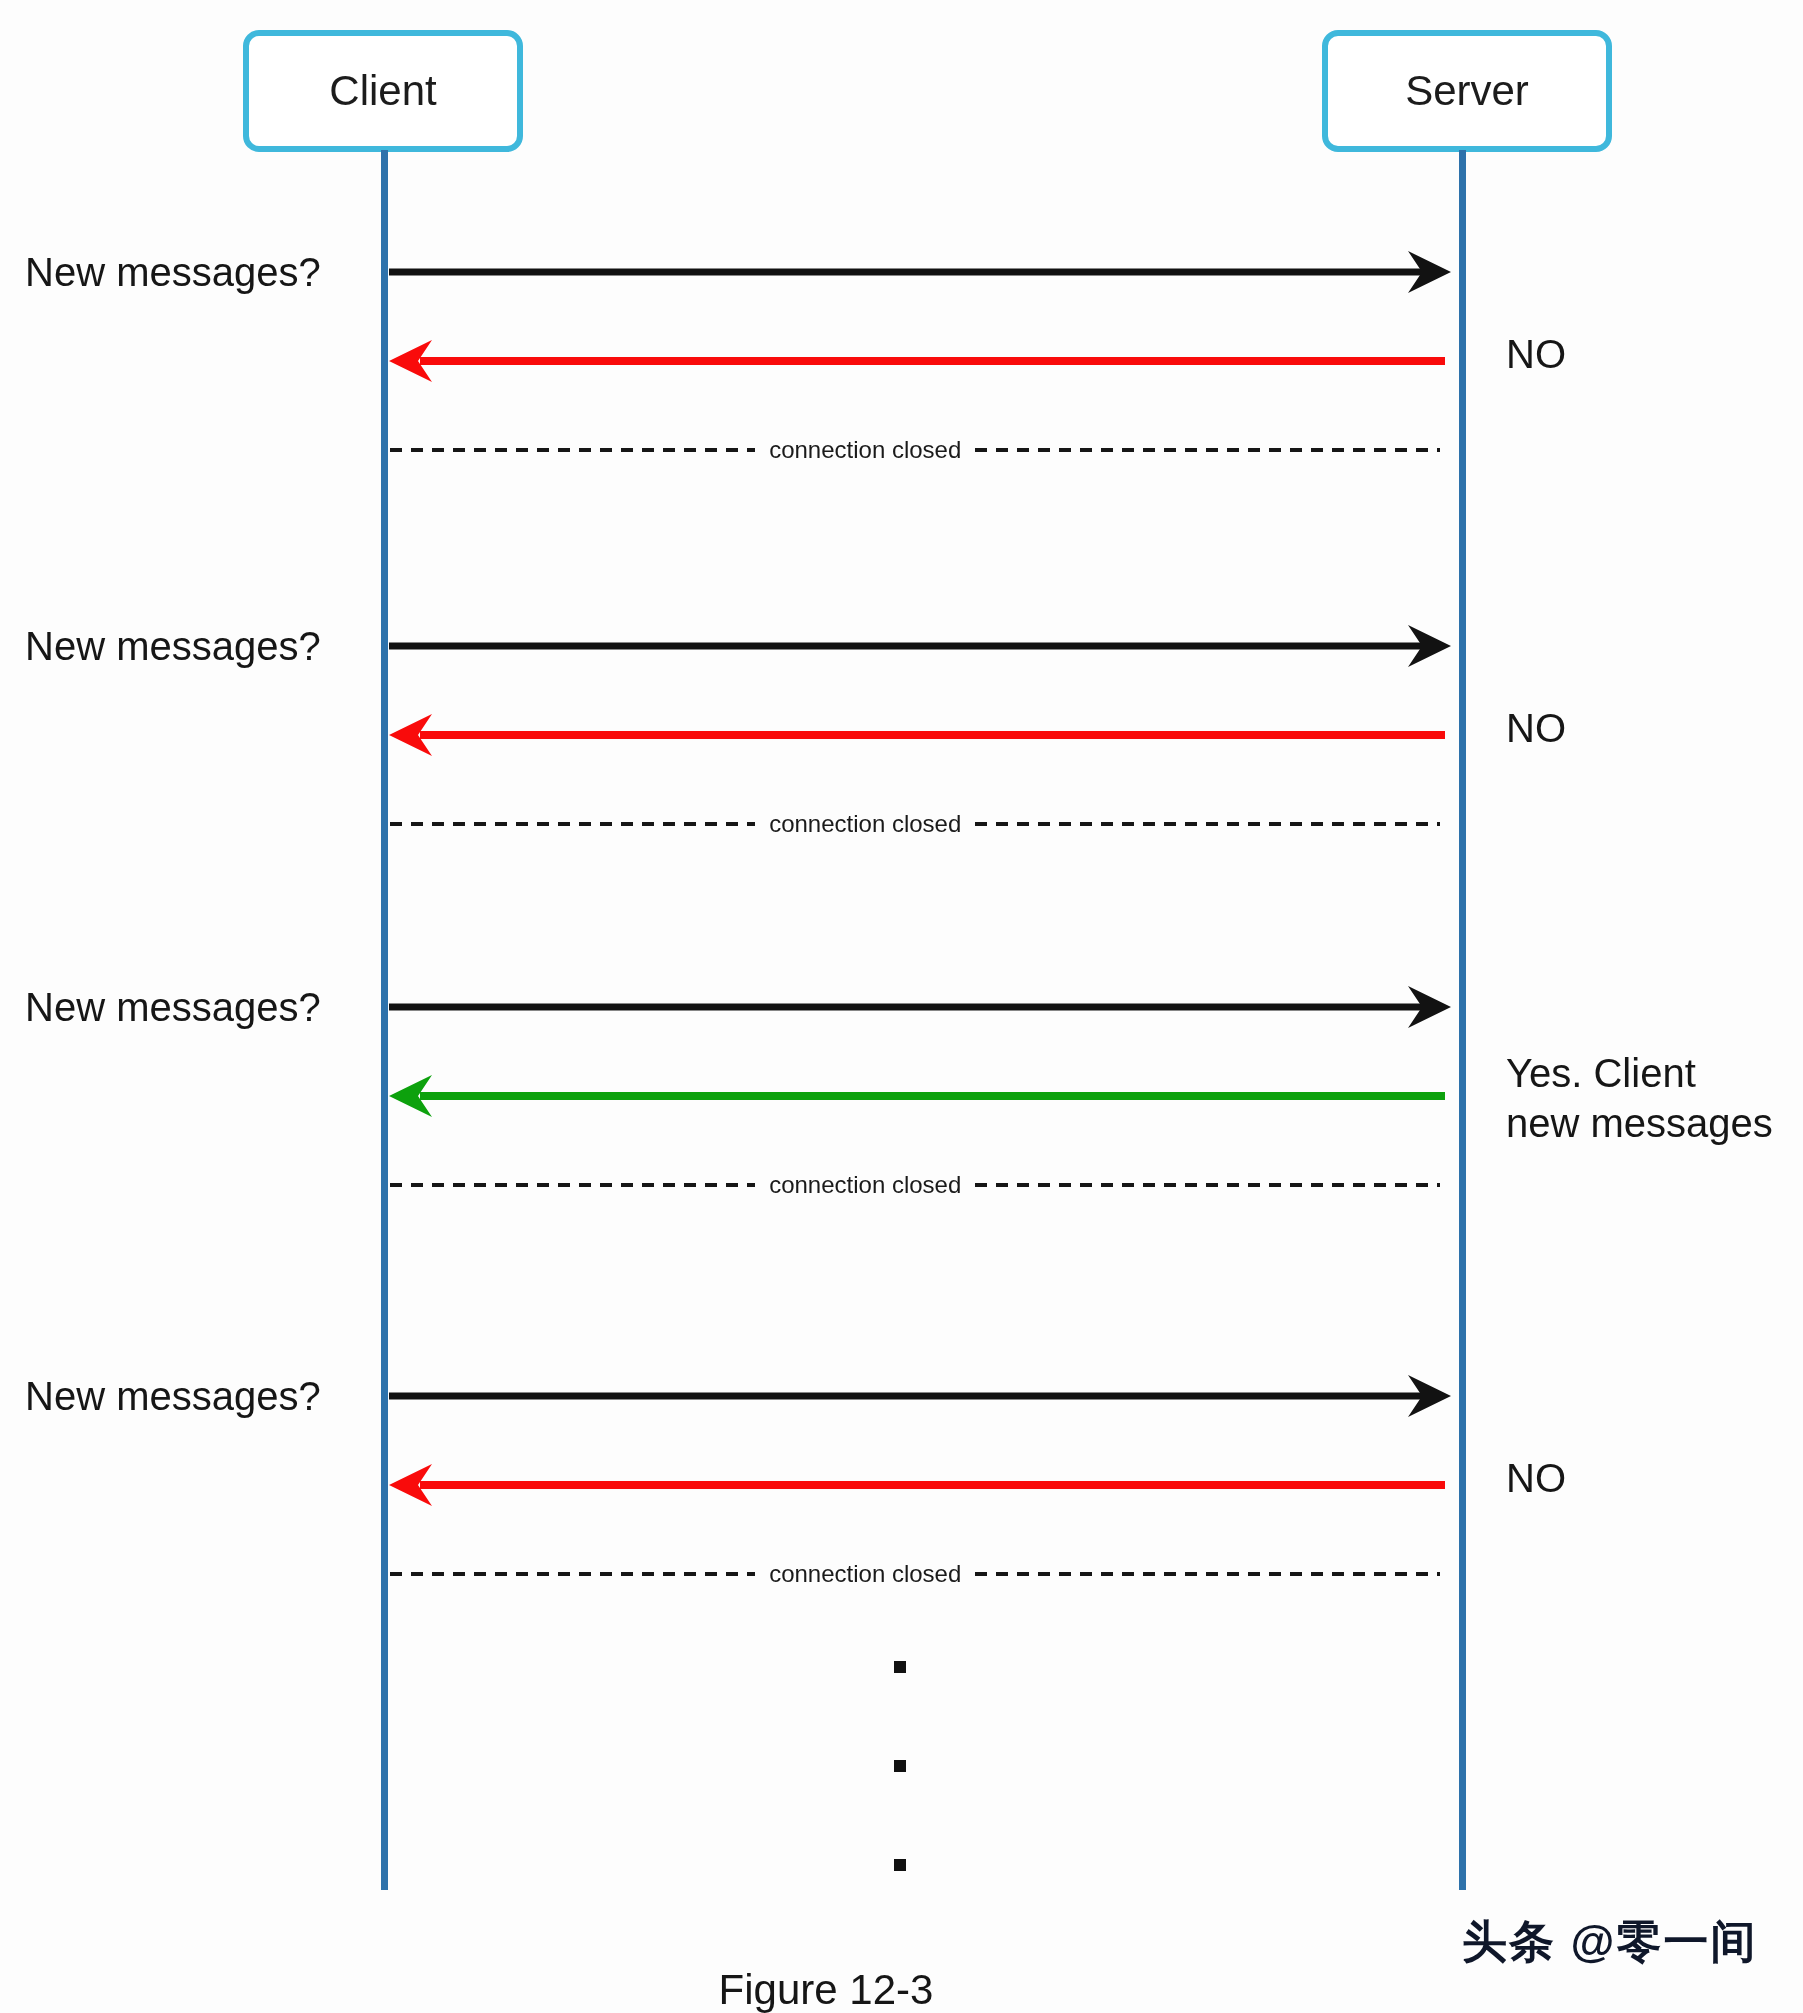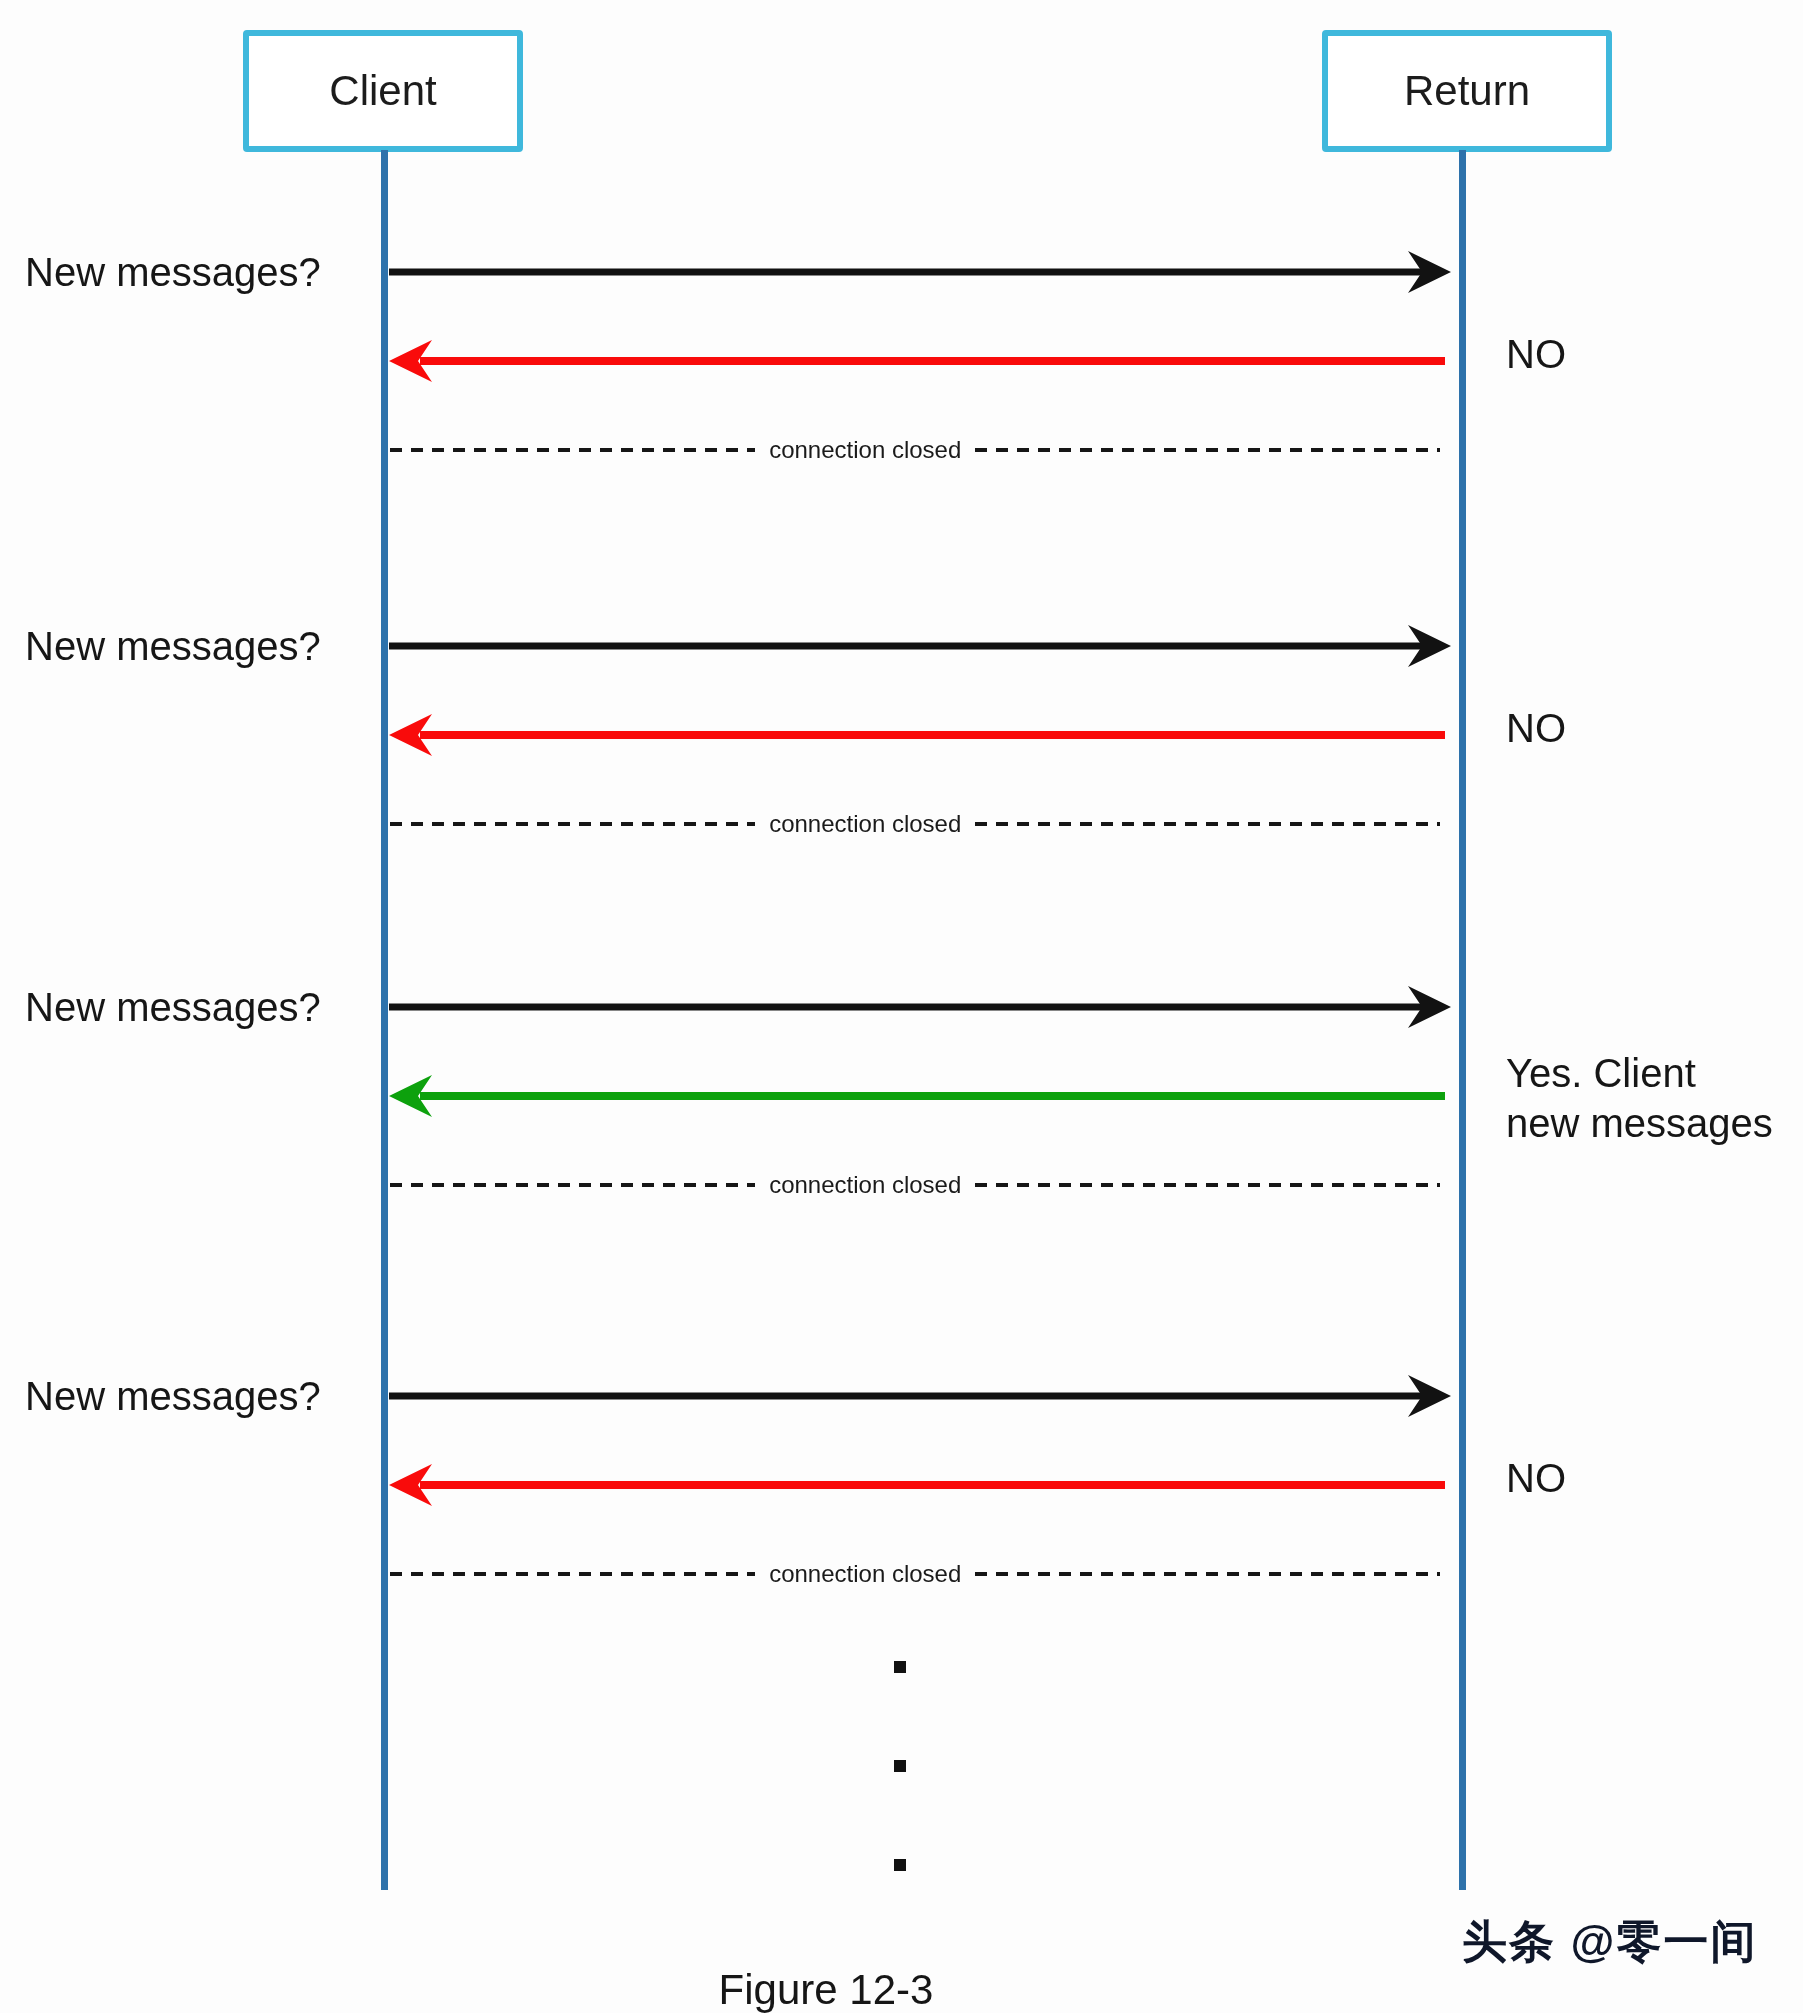--- a/index.html
+++ b/index.html
@@ -13,21 +13,21 @@
     overflow: hidden;
   }
 
   
   .actor {
     position: absolute;
     top: 30px;
     height: 122px;
     box-sizing: border-box;
     border: 6px solid var(--color-actor_border, #3fb8dc);
-    border-radius: 4px;
+    border-radius: 16px;
     background: #ffffff;
     display: flex;
     align-items: center;
     justify-content: center;
     font-size: 42px;
     color: #1c1c1c;
   }
   .actor-client { left: 243px; width: 280px; }
   .actor-server { left: 1322px; width: 290px; }
 
@@ -153,21 +153,21 @@
 </style>
 </head>
 <body>
 
 <div class="canvas">
 
   <div class="actor actor-client">
     <span>Client</span>
   </div>
   <div class="actor actor-server">
-    <span>Return</span>
+    <span>Server</span>
   </div>
 
   <div class="lifeline lifeline-client"></div>
   <div class="lifeline lifeline-server"></div>
 
   <div class="exchange exchange-1">
     <div class="request-label">New messages?</div>
     <svg class="request-arrow-svg" viewBox="0 0 1070 46">
       <line class="arrow-line" x1="0" y1="23" x2="1035" y2="23" stroke="var(--color-request_arrow,#121212)" stroke-width="7"></line>
       <path d="M1062 23 L1019 2 L1033 23 L1019 44 Z" fill="var(--color-request_arrow,#121212)"></path>

